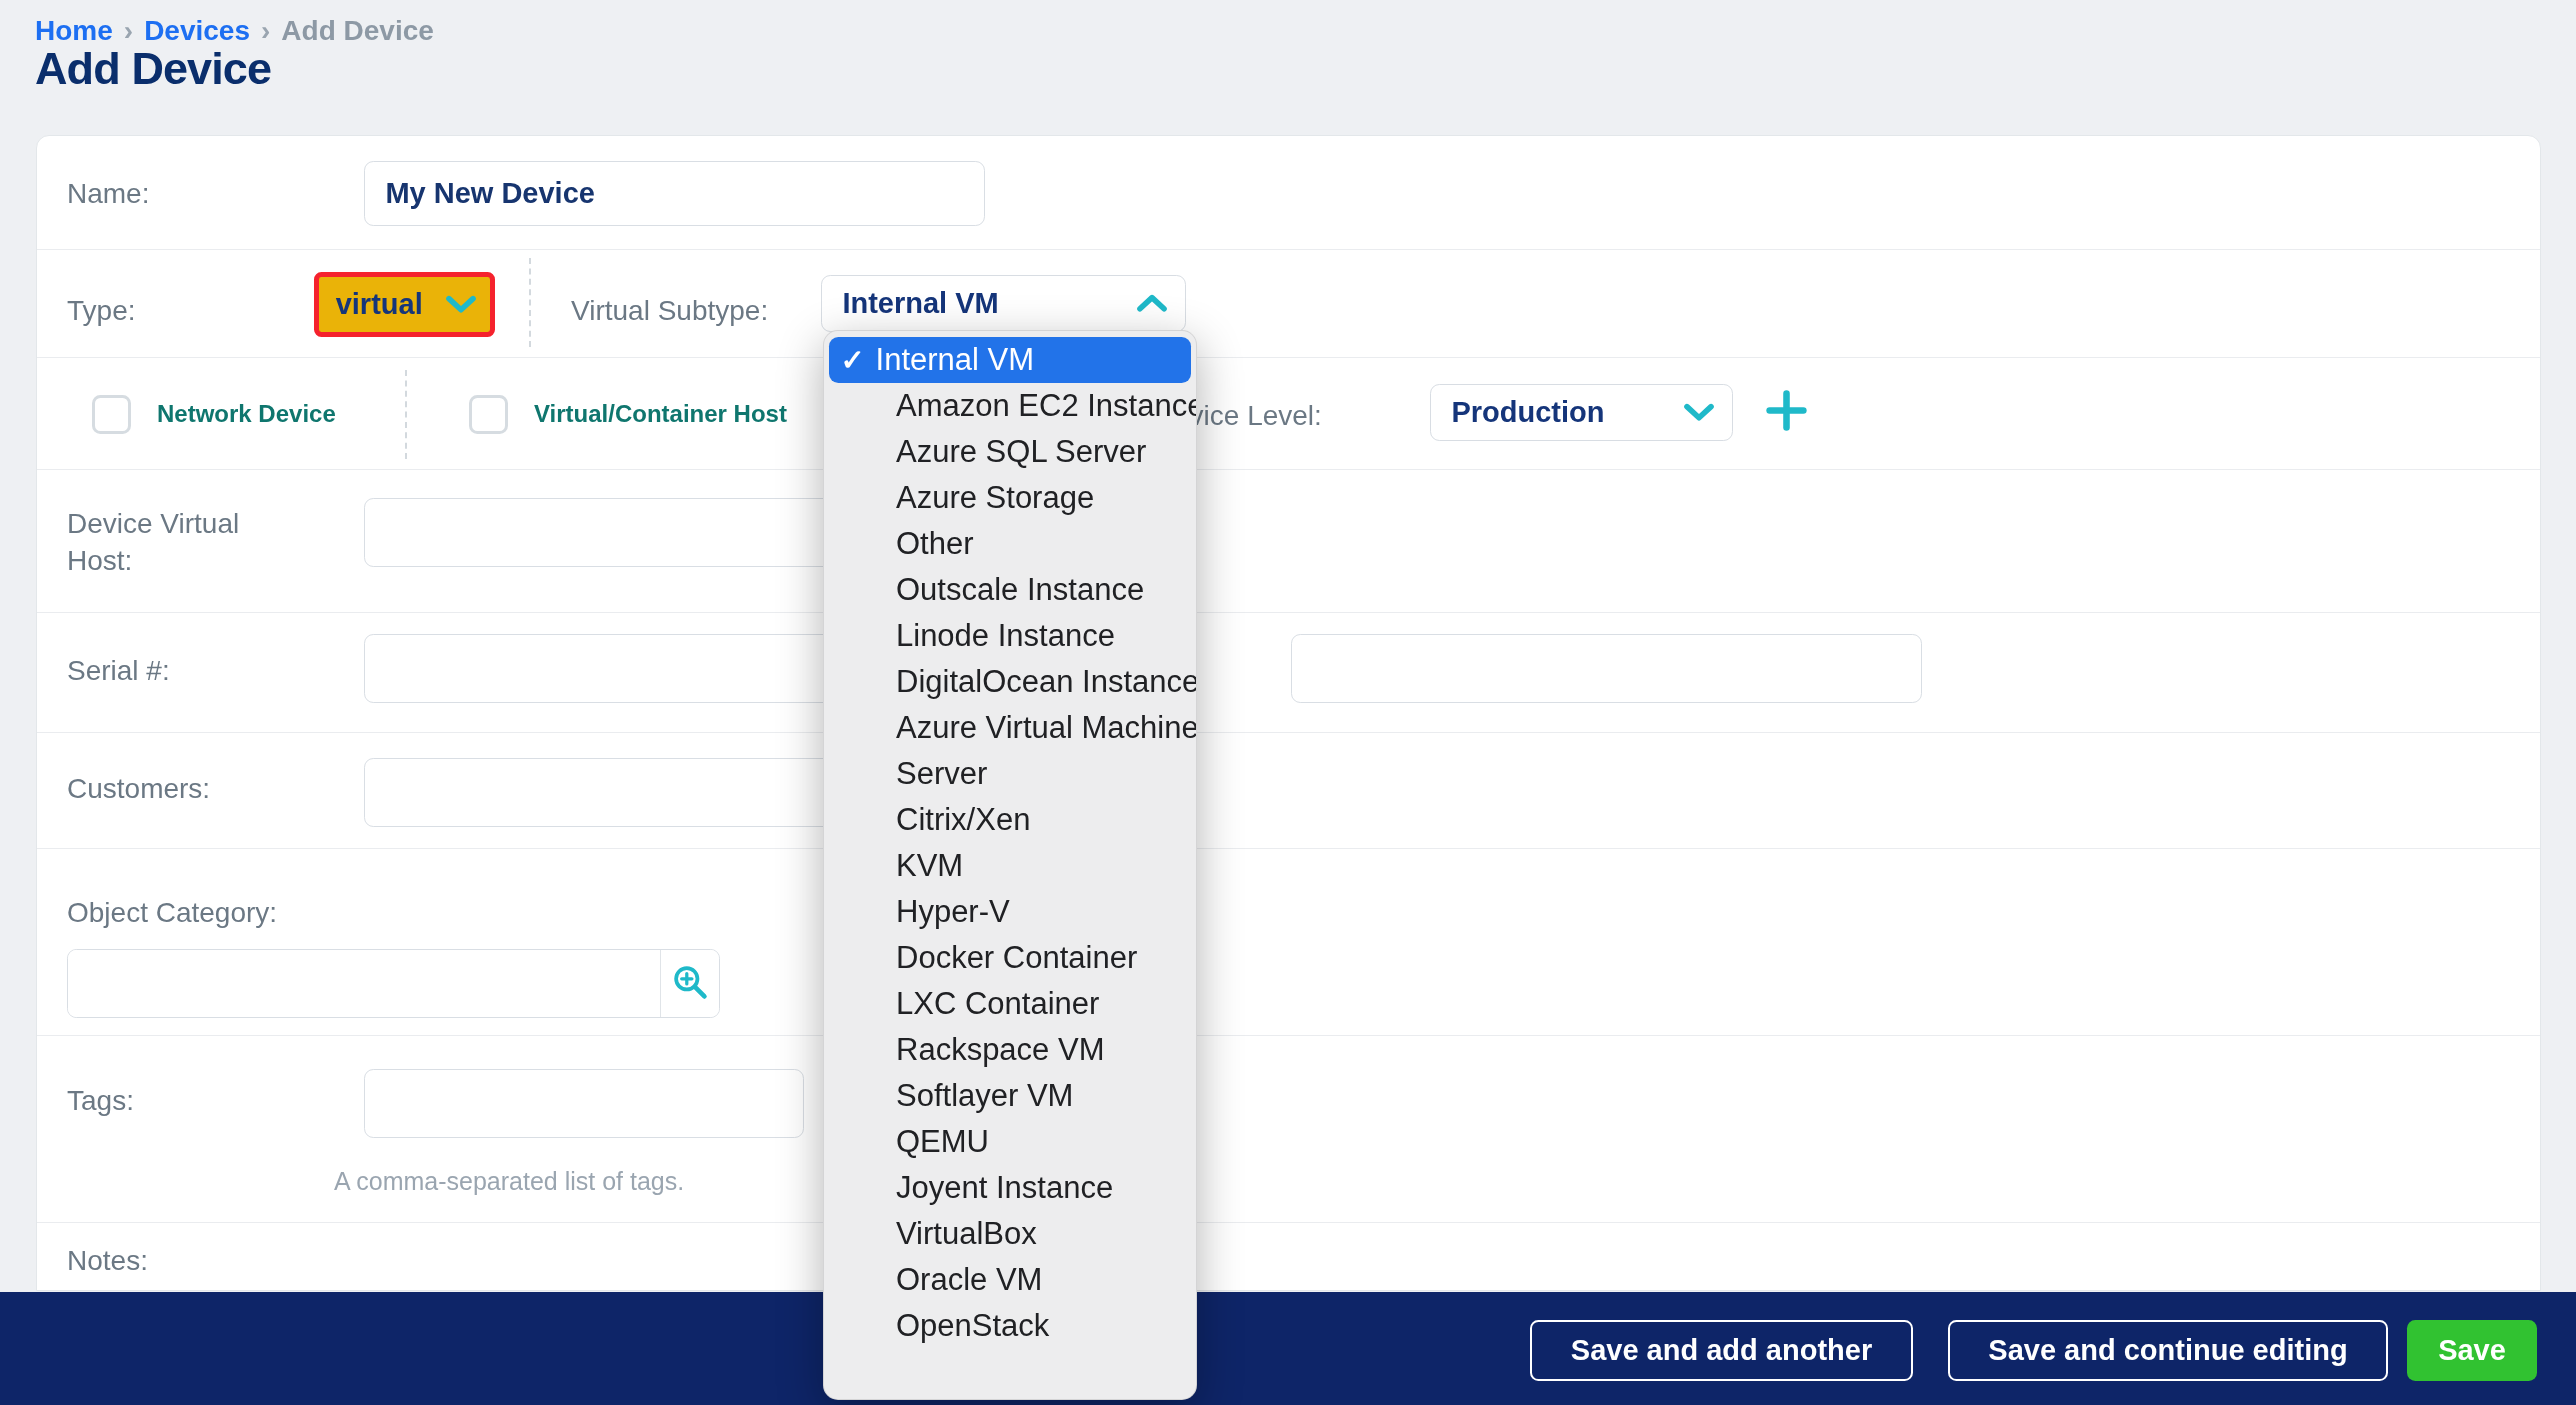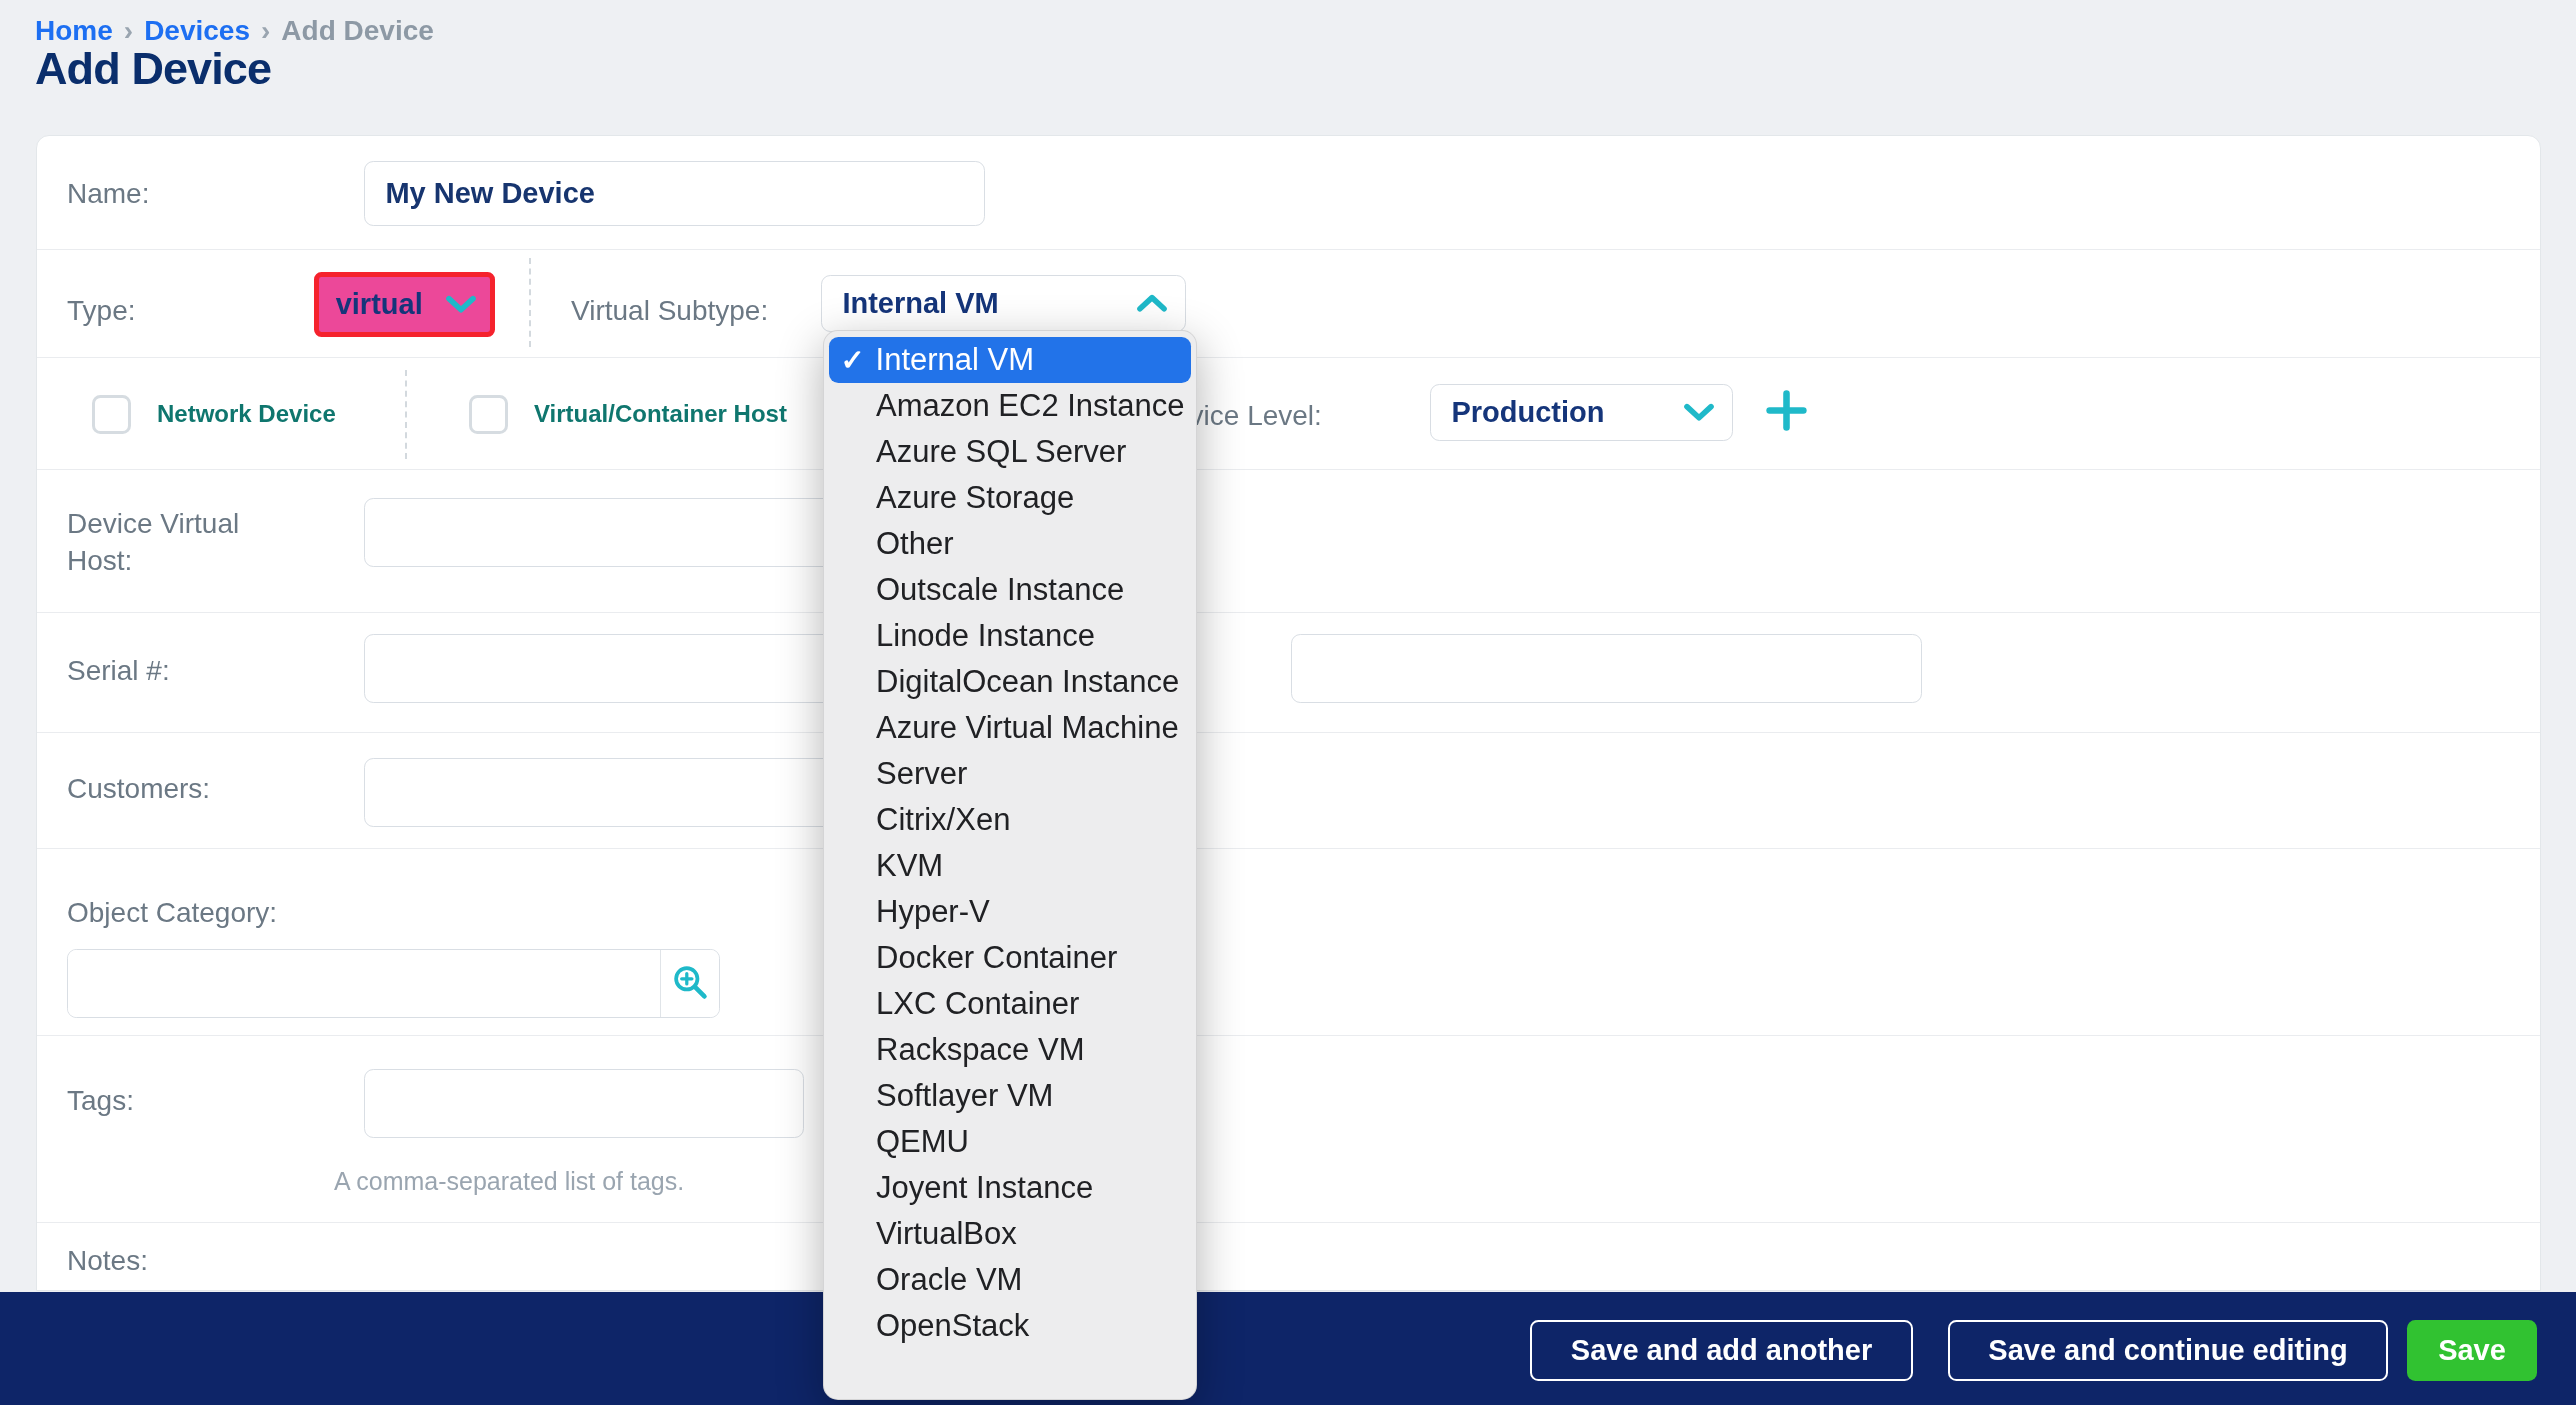--- a/index.html
+++ b/index.html
@@ -38,21 +38,21 @@
     font-size:29px; font-weight:600; color:#17356f; padding:0 20.4px; outline:none;margin-left:41px;
   }
   .selectbox {
     position:absolute; background:#fff; border:1.9px solid #d8dde3; border-radius:9.3px;
     display:flex; align-items:center; justify-content:space-between;
     padding:0 16.7px 0 20.4px; cursor:pointer;
     font-size:29px; font-weight:600; color:#15357a;
   }
   .chev { flex:0 0 auto; margin-left:15px; }
   .focus-red {
-    position:absolute; border:5.6px solid #f5222d; border-radius:7.4px; background:#ec4899;
+    position:absolute; border:5.6px solid #f5222d; border-radius:7.4px; background:#eab308;
     display:flex; align-items:center; justify-content:space-between;
     padding:0 13px 0 16.7px; cursor:pointer;
     font-size:29px; font-weight:600; color:#15357a;
   }
   .checkbox {
     position:absolute; width:39px; height:39px; background:#fff;
     border:3.7px solid #d6dce1; border-radius:8.3px; cursor:pointer;
   }
   .cb-label { position:absolute; font-size:24px; font-weight:600; color:#0f766e; }
   .hint { position:absolute; font-size:25px; font-weight:400; color:#9aa5b0; }
@@ -71,21 +71,21 @@
   .plus-icon { position:absolute; cursor:pointer; }
   
   .menu {
     position:absolute; left:823px; top:330px; width:374px; height:1070px;
     background:#ededee; border:0.9px solid rgba(0,0,0,0.10); border-radius:15px;
     box-shadow:0 13px 46px rgba(0,0,0,0.30); z-index:50; overflow:hidden;
     padding-top:5.6px;
   }
   .menu li {
     list-style:none; position:relative; height:46px; line-height:46px;
-    font-size:31px; color:#202124; padding-left:52px; white-space:nowrap;
+    font-size:31px; color:#202124; padding-left:72px; white-space:nowrap;
     cursor:pointer;
   }
   .menu li.selected {
     background:#2273e9; color:#ffffff; border-radius:9.3px;
     margin:0 4.6px; padding-left:47px;
   }
   .menu li.selected .check {
     position:absolute; left:12px; top:0; font-size:29px; font-weight:700; color:#fff;
   }
   

